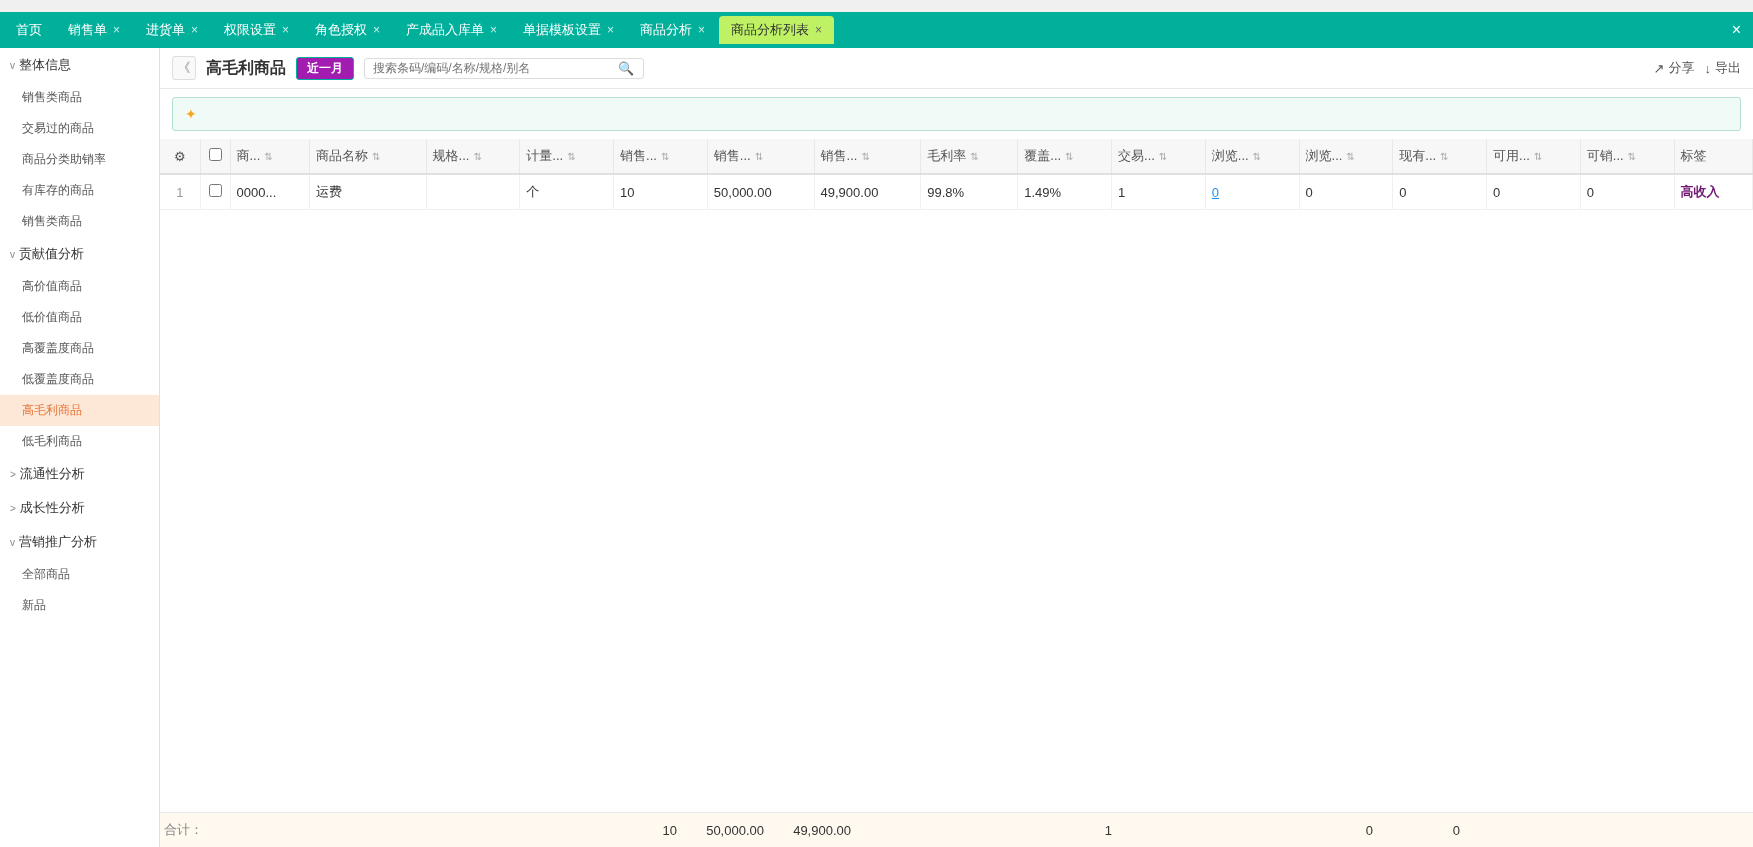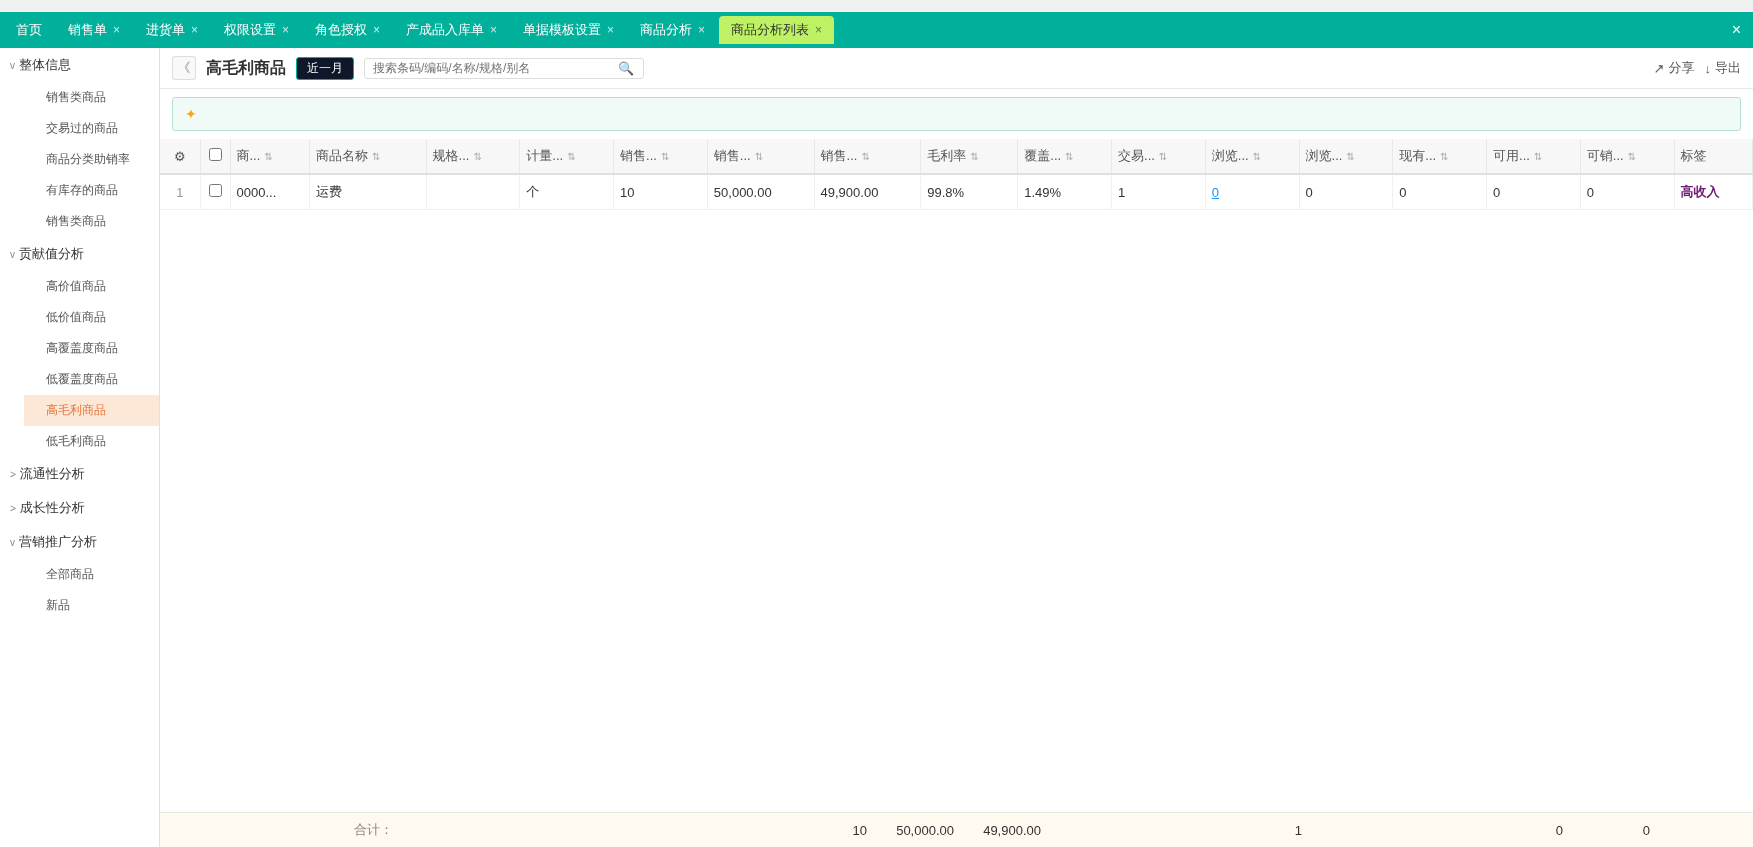--- a/index.html
+++ b/index.html
@@ -67,21 +67,20 @@
       gap: 4px;
     }
     .sidebar-item {
       padding: 7px 10px 7px 22px;
       font-size: 12px;
       color: #555;
       cursor: pointer;
       white-space: nowrap;
       overflow: hidden;
       text-overflow: ellipsis;
-      margin-left: 24px;
     }
     .sidebar-item.active {
       background: #fde8d8;
       color: #e8763a;
     }
     .collapse-icon { font-size: 10px; color: #888; }
 
     
     .content-area {
       flex: 1;
@@ -120,23 +119,24 @@
     .filter-btn {
       background: #e8f4f0;
       color: #00a98f;
       border: 1px solid #b2ddd4;
       border-radius: 3px;
       padding: 2px 10px;
       cursor: pointer;
       font-size: 12px;
     }
     .filter-btn.active {
-      background: #0f172a;
+      background: #a21caf;
       color: #fff;
       border-color: #00b09b;
+      font-weight: bold;
     }
     .search-box {
       display: flex;
       align-items: flex-start;
       border: 1px solid #ddd;
       border-radius: 3px;
       padding: 2px 8px;
       gap: 6px;
       flex: 1;
       max-width: 280px;
@@ -218,28 +218,27 @@
     }
     tbody td:first-child { text-align: center; color: #999; }
     tbody td:nth-child(2) { text-align: center; }
     .col-link { color: #1890ff; cursor: pointer; text-decoration: underline; }
     .sort-icon { color: #aaa; margin-left: 2px; font-size: 10px; }
 
     
     .table-footer {
       display: flex;
       align-items: center;
-      padding: 8px 16px;
+      padding: 8px 4px;
       background: #fff9f0;
       border-top: 1px solid #e8e8e8;
       font-size: 13px;
       color: #333;
       gap: 7px;
       flex-shrink: 0;
-      justify-content: flex-end;
     }
     .footer-label { color: #888; }
     .footer-cell {
       min-width: 80px;
       text-align: right;
       color: #333;
     }
     .scrollbar-container {
       height: 12px;
       background: #f5f5f5;

